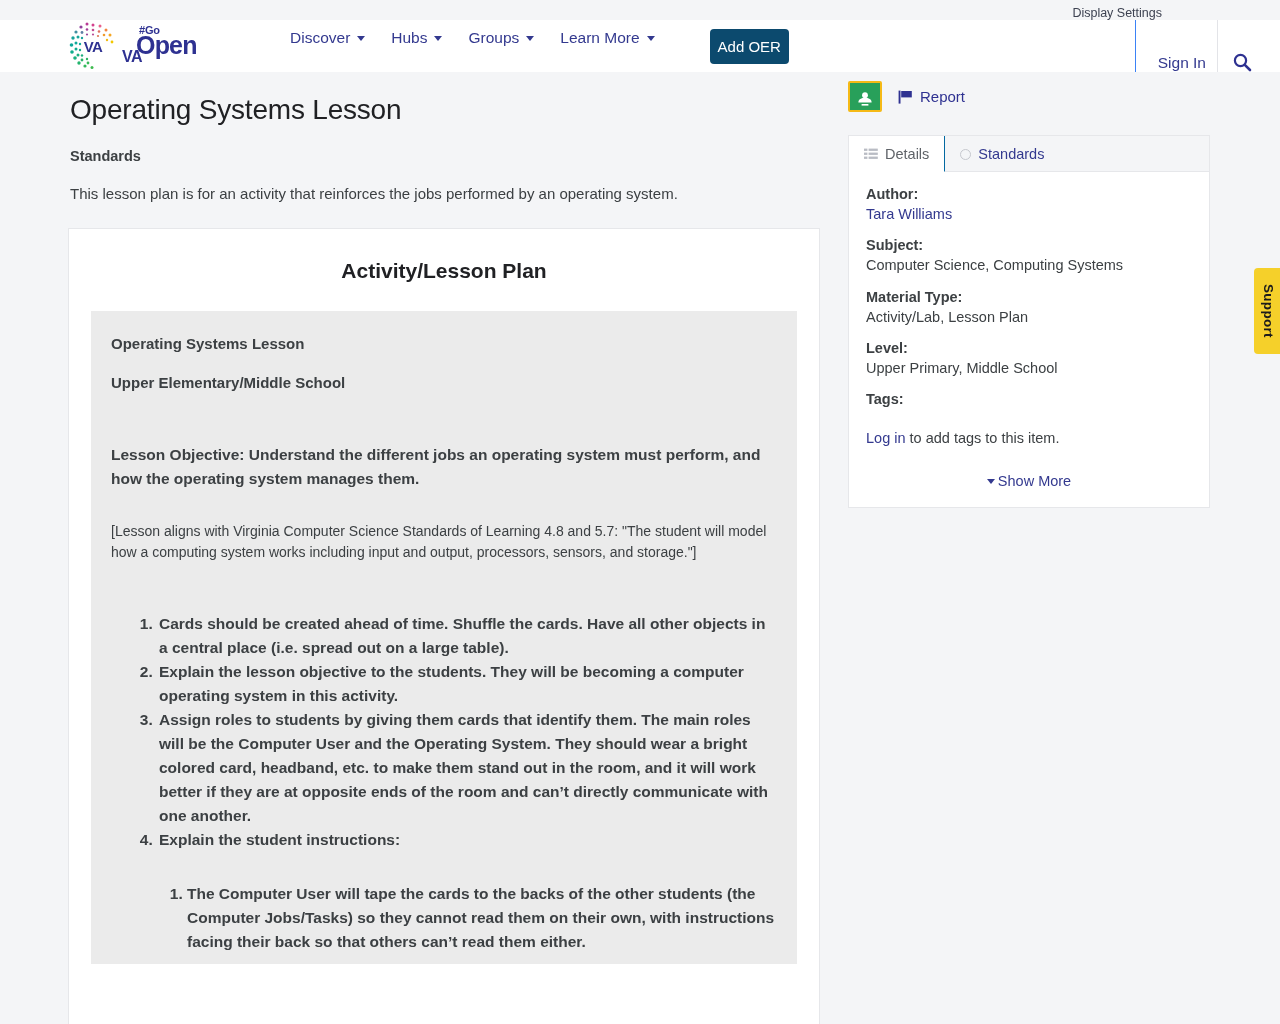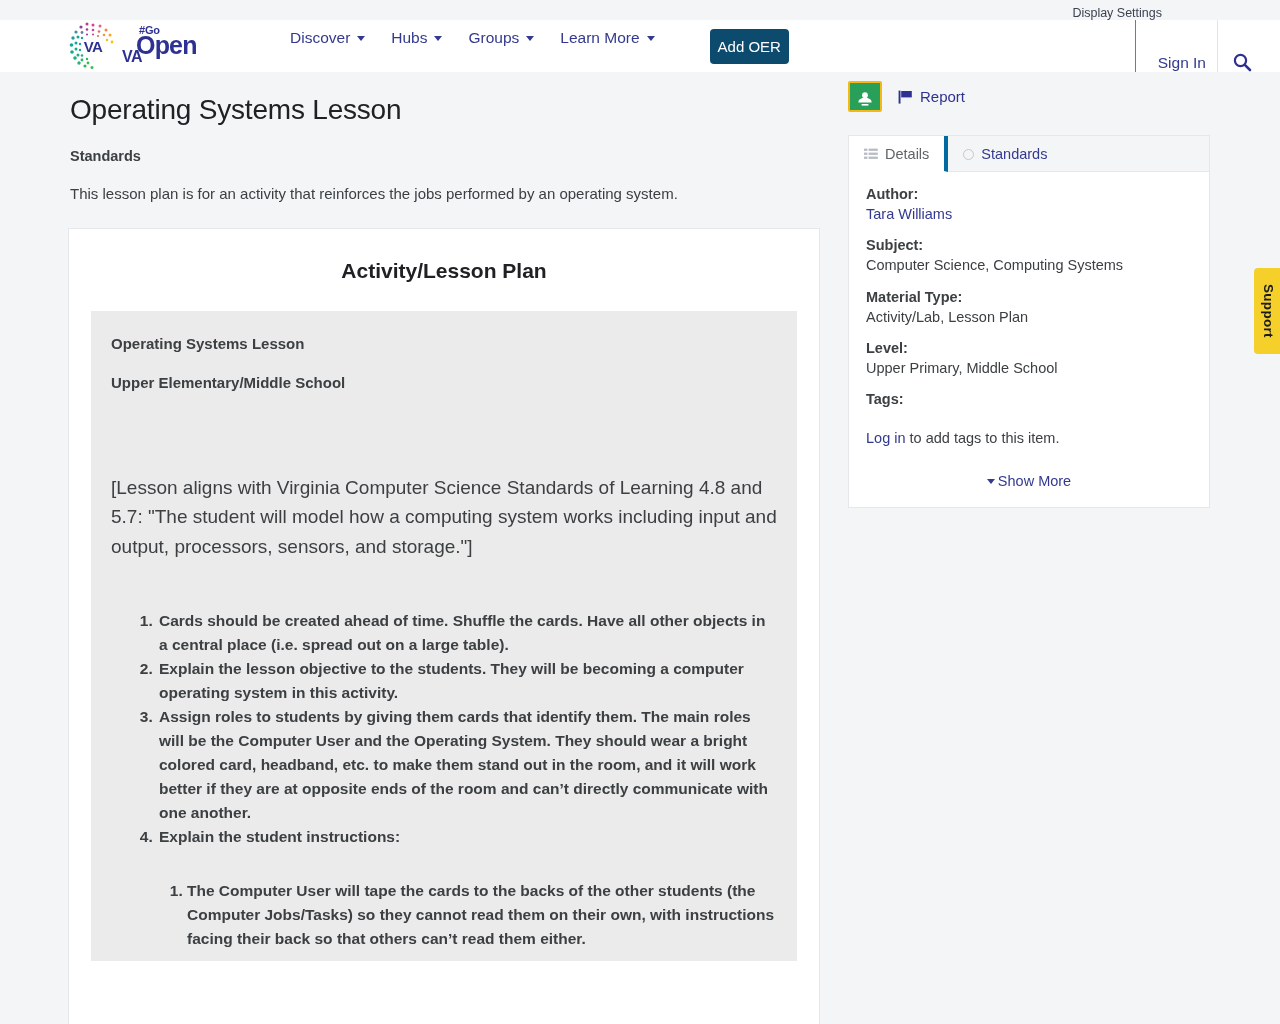--- a/index.html
+++ b/index.html
@@ -184,21 +184,21 @@
     padding: 24px 20px 10px 20px;
   }
   .doc-h { font-size: 15px; font-weight: 700; color: #3c4043; margin: 0 0 22px 0; }
   .doc-h.second { margin-bottom: 0; }
   .doc-spacer { height: 52px; }
   .doc-objective {
     font-size: 15.5px; font-weight: 700; color: #3c4043;
     line-height: 1.55; margin: 0;
   }
   .doc-bracket {
-    font-size: 19px; color: #3c4043;
+    font-size: 14px; color: #3c4043;
     line-height: 1.55; margin: 30px 0 0 0;
   }
   ol.doc-list {
     margin: 48px 0 0 0;
     padding-left: 46px;
     font-size: 15.5px;
     font-weight: 700;
     color: #3c4043;
     line-height: 1.55;
   }
@@ -278,21 +278,21 @@
     display: flex;
     align-items: center;
     gap: 7px;
     padding: 10px 15px 9px 15px;
     font-size: 14.5px;
     cursor: pointer;
   }
   .tab.active {
     background: #fff;
     color: #5f6368;
-    border-right: 4px solid #0369a1;
+    border-right: 1px solid #0369a1;
     border-bottom: 1px solid #fff;
     margin-bottom: -1px;
   }
   .tab.inactive { color: #33398f; }
   .tab-circle {
     width: 11px; height: 11px;
     border: 1.5px solid #c6c8ce;
     border-radius: 50%;
   }
   .panel-body { padding: 14px 17px 18px 17px; }
@@ -445,20 +445,21 @@
     <div class="overview-label">Standards</div>
     <div class="overview-text">This lesson plan is for an activity that reinforces the jobs performed by an operating system.</div>
 
     <div class="lesson-card">
       <div class="lesson-card-title">Activity/Lesson Plan</div>
 
       <div class="doc-box">
         <div class="doc-h">Operating Systems Lesson</div>
         <div class="doc-h second">Upper Elementary/Middle School</div>
         <div class="doc-spacer"></div>
+        <div class="doc-objective">Lesson Objective: Understand the different jobs an operating system must perform, and how the operating system manages them.</div>
         <div class="doc-bracket">[Lesson aligns with Virginia Computer Science Standards of Learning 4.8 and 5.7: "The student will model how a computing system works including input and output, processors, sensors, and storage."]</div>
 
         <ol class="doc-list">
           <li>Cards should be created ahead of time. Shuffle the cards. Have all other objects in a central place (i.e. spread out on a large table).</li>
           <li>Explain the lesson objective to the students. They will be becoming a computer operating system in this activity.</li>
           <li>Assign roles to students by giving them cards that identify them. The main roles will be the Computer User and the Operating System. They should wear a bright colored card, headband, etc. to make them stand out in the room, and it will work better if they are at opposite ends of the room and can’t directly communicate with one another.</li>
           <li>
             <span>Explain the student instructions:</span>
             <ol class="doc-sublist">
               <li>The Computer User will tape the cards to the backs of the other students (the Computer Jobs/Tasks) so they cannot read them on their own, with instructions facing their back so that others can’t read them either.</li>

